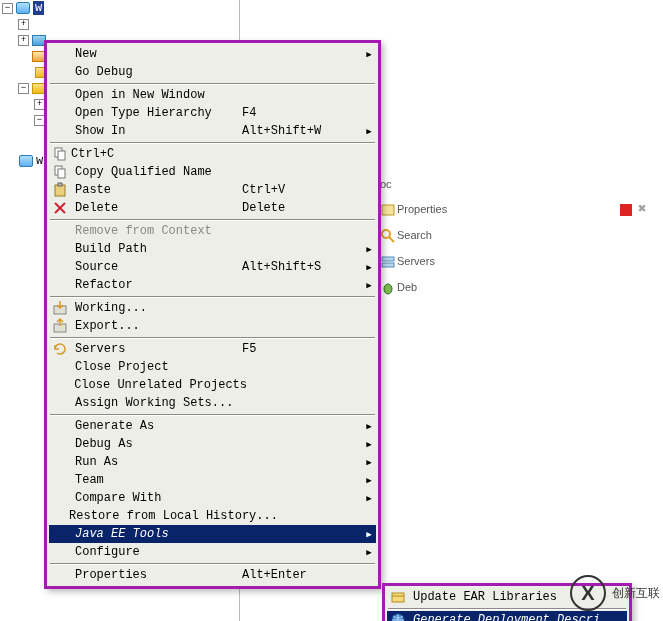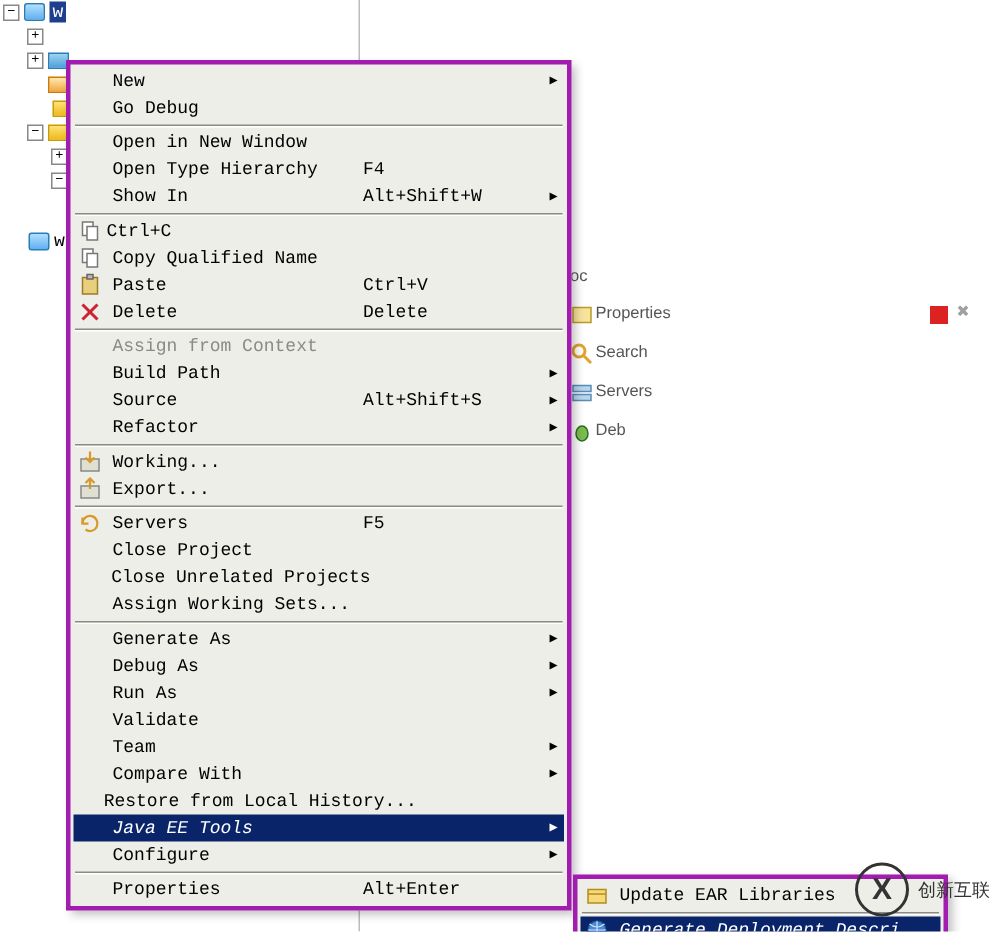--- a/index.html
+++ b/index.html
@@ -338,21 +338,21 @@
     </span>
     <span class="label-col">Delete</span>
     <span class="accel-col">Delete</span>
     <span class="arrow-col"></span>
   </div>
 
   <div class="menu-sep"></div>
 
   <div class="menu-row disabled">
     <span class="icon-col"></span>
-    <span class="label-col">Assign from Context</span>
+    <span class="label-col">Remove from Context</span>
     <span class="arrow-col"></span>
   </div>
   <div class="menu-row">
     <span class="icon-col"></span>
     <span class="label-col">Build Path</span>
     <span class="accel-col"></span>
     <span class="arrow-col">▶</span>
   </div>
   <div class="menu-row">
     <span class="icon-col"></span>
@@ -435,26 +435,20 @@
     <span class="icon-col"></span>
     <span class="label-col">Debug As</span>
     <span class="accel-col"></span>
     <span class="arrow-col">▶</span>
   </div>
   <div class="menu-row">
     <span class="icon-col"></span>
     <span class="label-col">Run As</span>
     <span class="accel-col"></span>
     <span class="arrow-col">▶</span>
-  </div>
-  <div class="menu-row">
-    <span class="icon-col"></span>
-    <span class="label-col">Validate</span>
-    <span class="accel-col"></span>
-      <span class="arrow-col"></span>
   </div>
   <div class="menu-row">
     <span class="icon-col"></span>
     <span class="label-col">Team</span>
     <span class="accel-col"></span>
     <span class="arrow-col">▶</span>
   </div>
   <div class="menu-row">
     <span class="icon-col"></span>
     <span class="label-col">Compare With</span>

